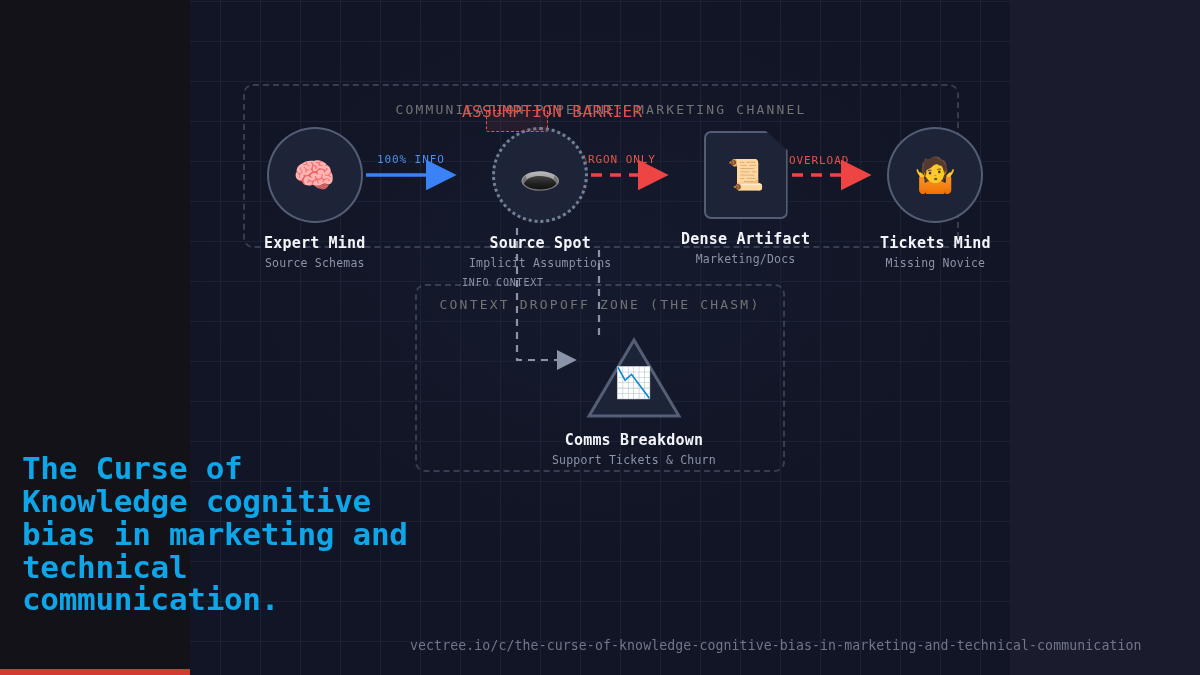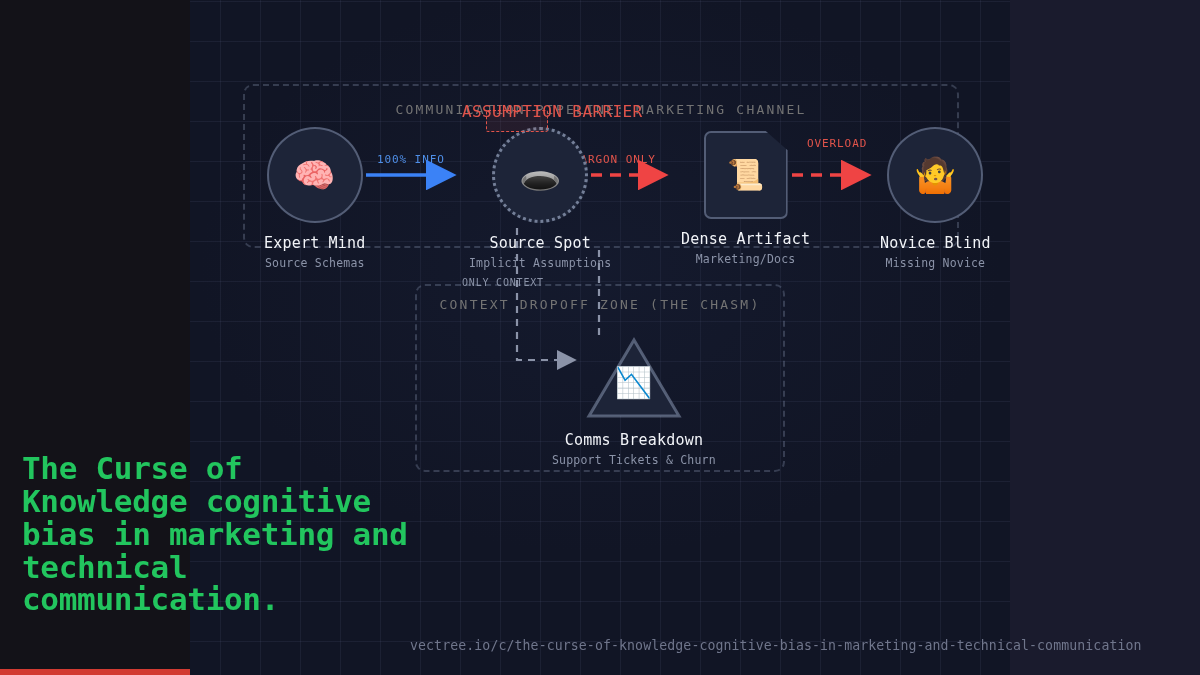--- a/index.html
+++ b/index.html
@@ -52,21 +52,21 @@
     flex: 0 0 auto;
   }
   .brand-name {
     font-size: 17px; font-weight: 700; color: #ffffff; letter-spacing: 0.2px;
     white-space: nowrap;
   }
   .headline {
     position: absolute; left: 22px; top: 452px;
     width: 390px;
     font-size: 31px; line-height: 1.06;
-    font-weight: 700; color: #22c55e;
+    font-weight: 700; color: #0ea5e9;
     letter-spacing: -0.3px;
     z-index: 7;
   }
   .bottom-accent {
     position: absolute; left: 0; bottom: 0; width: 190px; height: 6px;
     background: #d23b32;
     z-index: 8;
   }
 
   
@@ -131,21 +131,21 @@
   .shape-tri svg { display:block; }
   .node-emoji { font-size: 34px; line-height: 1; }
   .node-emoji.small { font-size: 30px; }
   .tri-emoji {
     position: absolute; left: 50%; top: 56%;
     transform: translate(-50%, -50%);
     font-size: 30px; line-height: 1;
   }
   .node-label {
     margin-top: 11px;
-    font-size: 15px; font-weight: 400; color: #f2f4f8;
+    font-size: 15px; font-weight: 700; color: #f2f4f8;
     letter-spacing: 0.2px; white-space: nowrap;
   }
   .node-sub {
     margin-top: 4px;
     font-size: 11.5px; color: #8b93a8; letter-spacing: 0.2px;
     white-space: nowrap;
   }
 
   
   .node-expert   { left: 264px; top: 127px; }
@@ -157,21 +157,21 @@
   
   .edge { position: absolute; z-index: 3; }
   .edge-label {
     position: absolute;
     font-size: 11px; letter-spacing: 0.9px;
     white-space: nowrap;
     text-align: center;
   }
   .lbl-info    { left: 377px; top: 153px; color: #4f8fe8; }
   .lbl-jargon  { left: 573px; top: 153px; color: #e2544b; }
-  .lbl-overload{ left: 789px; top: 137px; color: #e2544b; margin-left: 18px; }
+  .lbl-overload{ left: 789px; top: 154px; color: #e2544b; }
   .lbl-lost    { left: 462px; top: 277px; color: #8b93a8; font-size: 10px; letter-spacing: 0.8px; }
 
   
   .barrier {
     position: absolute; left: 486px; top: 110px;
     width: 62px; height: 22px;
     border: 1.6px dashed #e2544b;
     background: rgba(226,84,75,0.09);
     border-radius: 2px;
     z-index: 5;
@@ -218,21 +218,21 @@
   <div class="group-box group-pipeline">
     <div class="group-title">COMMUNICATION PIPELINE: MARKETING CHANNEL</div>
   </div>
   <div class="group-box group-chasm">
     <div class="group-title">CONTEXT DROPOFF ZONE (THE CHASM)</div>
   </div>
 
   <div class="edge-label lbl-info">100% INFO</div>
   <div class="edge-label lbl-jargon">JARGON ONLY</div>
   <div class="edge-label lbl-overload">OVERLOAD</div>
-  <div class="edge-label lbl-lost">ONLY CONTEXT</div>
+  <div class="edge-label lbl-lost">INFO CONTEXT</div>
 
   <div class="barrier"></div>
   <div class="barrier-label">ASSUMPTION BARRIER</div>
 
   <div class="node node-expert">
     <div class="node-shape shape-circle">
       <span class="node-emoji">🧠</span>
     </div>
     <div class="node-label">Expert Mind</div>
     <div class="node-sub">Source Schemas</div>
@@ -251,21 +251,21 @@
       <span class="node-emoji small">📜</span>
     </div>
     <div class="node-label">Dense Artifact</div>
     <div class="node-sub">Marketing/Docs</div>
   </div>
 
   <div class="node node-novice">
     <div class="node-shape shape-circle">
       <span class="node-emoji">🤷</span>
     </div>
-    <div class="node-label">Novice Blind</div>
+    <div class="node-label">Tickets Mind</div>
     <div class="node-sub">Missing Novice</div>
   </div>
 
   <div class="node node-break">
     <div class="node-shape shape-tri">
       <svg width="96" height="84" viewBox="0 0 96 84">
         <polygon points="48,4 93,80 3,80" fill="#1d2438" stroke="rgba(160,175,205,0.45)" stroke-width="3"></polygon>
       </svg>
       <span class="tri-emoji">📉</span>
     </div>

